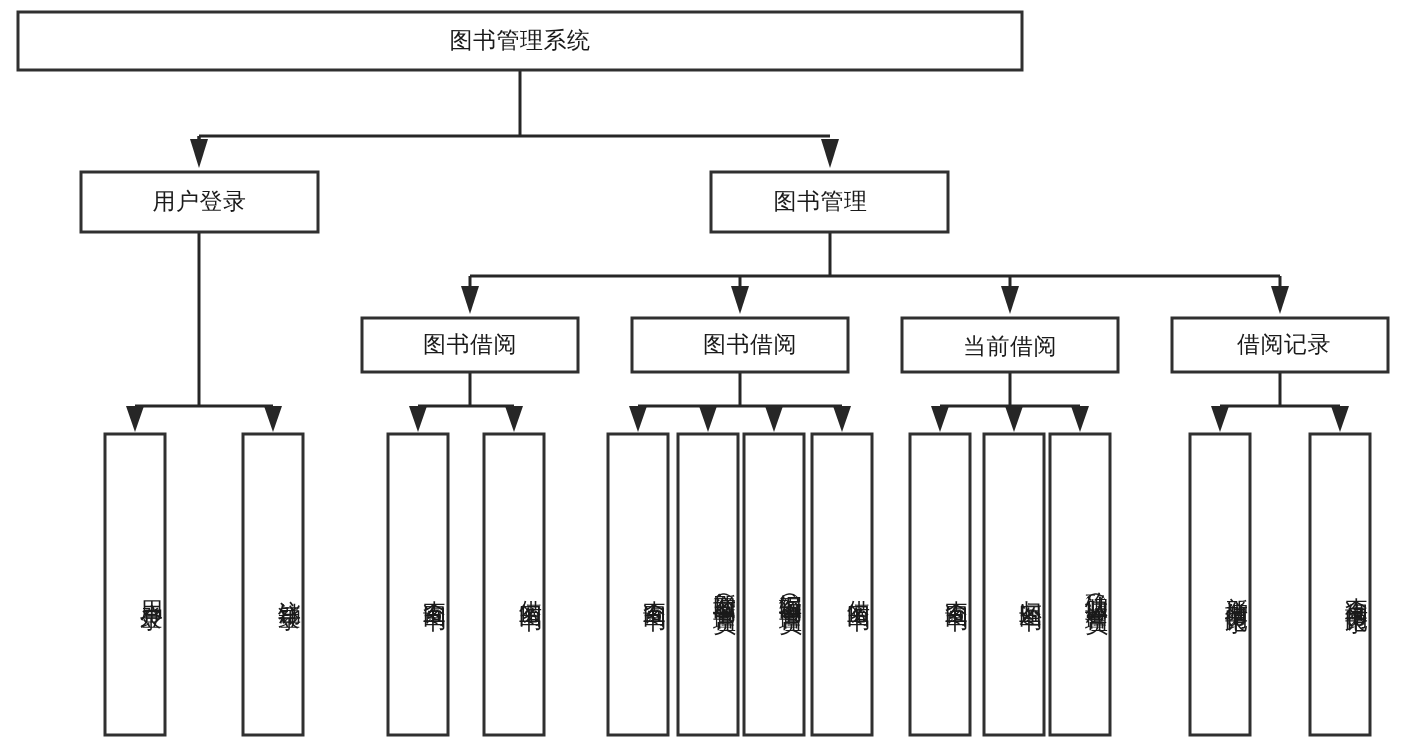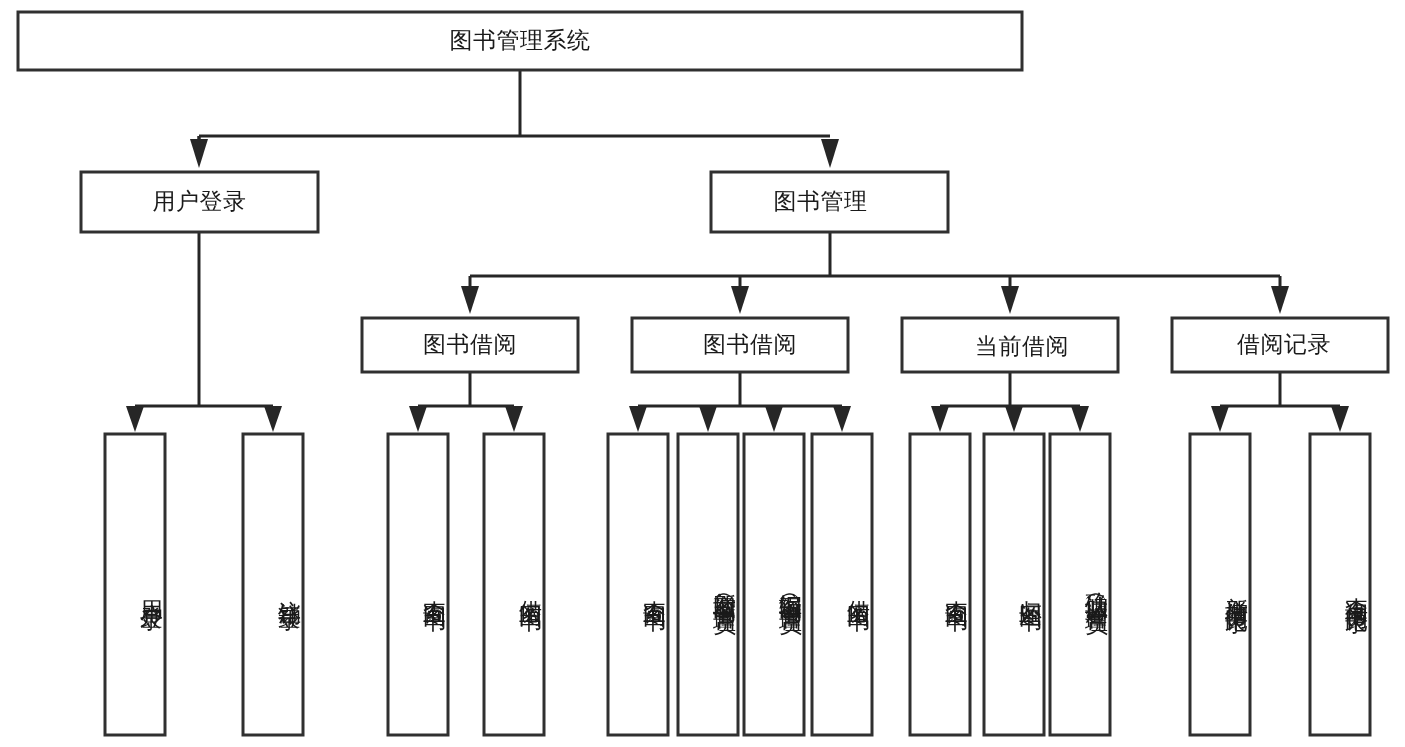--- a/index.html
+++ b/index.html
@@ -168,21 +168,21 @@
         <rect class="node-box" x="1310" y="434" width="60" height="301"></rect>
       </g>
   </svg>
 
   <div id="label-layer">
       <div class="node-label horizontal" style="left: 18px; top: 12px; width: 1004px; height: 58px;">图书管理系统</div>
       <div class="node-label horizontal" style="left: 81px; top: 172px; width: 237px; height: 60px;">用户登录</div>
       <div class="node-label horizontal" style="left: 711px; top: 172px; width: 219px; height: 60px;">图书管理</div>
       <div class="node-label horizontal" style="left: 362px; top: 318px; width: 216px; height: 54px;">图书借阅</div>
       <div class="node-label horizontal" style="left: 632px; top: 318px; width: 236px; height: 54px;">图书借阅</div>
-      <div class="node-label horizontal" style="left: 902px; top: 318px; width: 216px; height: 58px; margin-left: 12px;">当前借阅</div>
+      <div class="node-label horizontal" style="left: 902px; top: 318px; width: 216px; height: 58px;">当前借阅</div>
       <div class="node-label horizontal" style="left: 1172px; top: 318px; width: 224px; height: 54px;">借阅记录</div>
       <div class="node-label vertical" style="left: 105px; top: 434px; width: 60px; height: 301px;">用户登录</div>
       <div class="node-label vertical" style="left: 243px; top: 434px; width: 60px; height: 301px;">注销登录</div>
       <div class="node-label vertical" style="left: 388px; top: 434px; width: 60px; height: 301px;">查询图书</div>
       <div class="node-label vertical" style="left: 484px; top: 434px; width: 60px; height: 301px;">借阅图书</div>
       <div class="node-label vertical" style="left: 608px; top: 434px; width: 60px; height: 301px;">查询图书</div>
       <div class="node-label vertical" style="left: 678px; top: 434px; width: 60px; height: 301px;">新增图书（管理员）</div>
       <div class="node-label vertical" style="left: 744px; top: 434px; width: 60px; height: 301px;">编辑图书（管理员）</div>
       <div class="node-label vertical" style="left: 812px; top: 434px; width: 60px; height: 301px;">借阅图书</div>
       <div class="node-label vertical" style="left: 910px; top: 434px; width: 60px; height: 301px;">查询图书</div>

